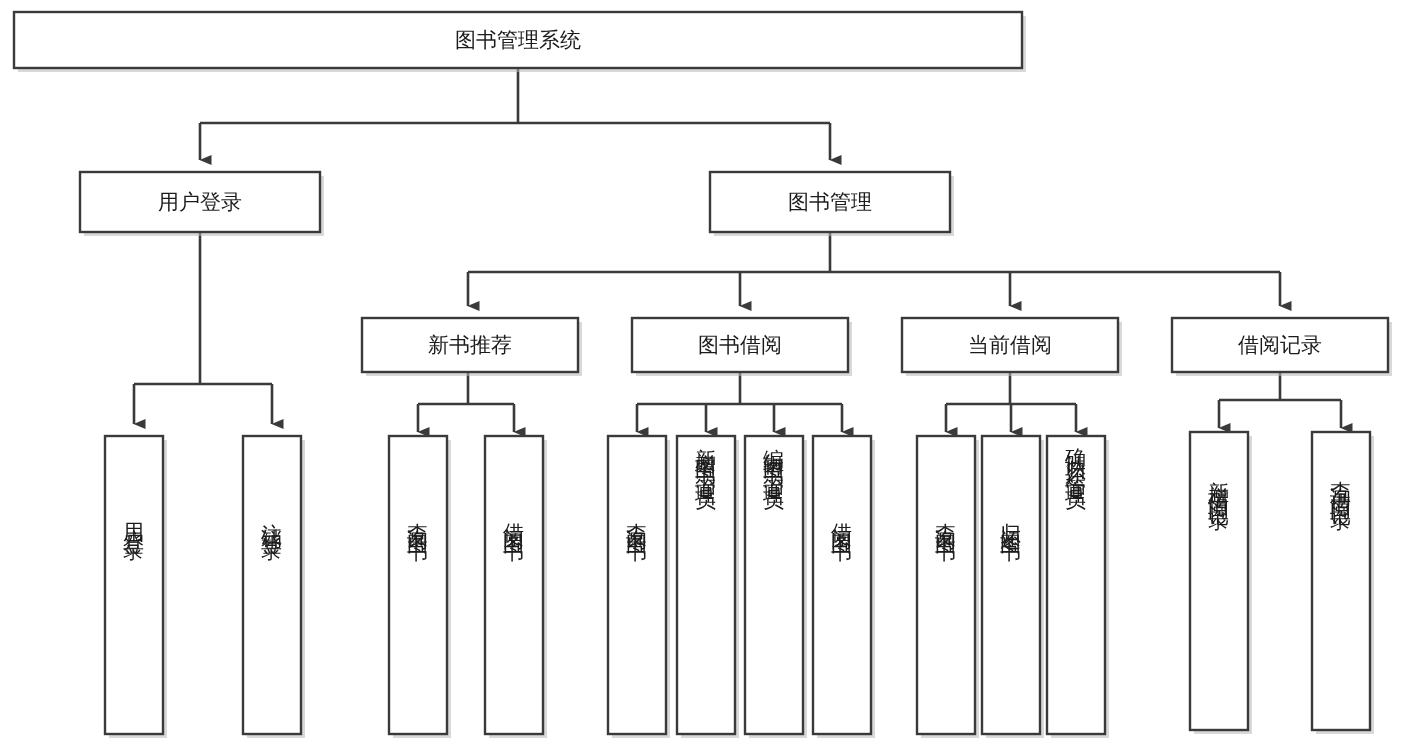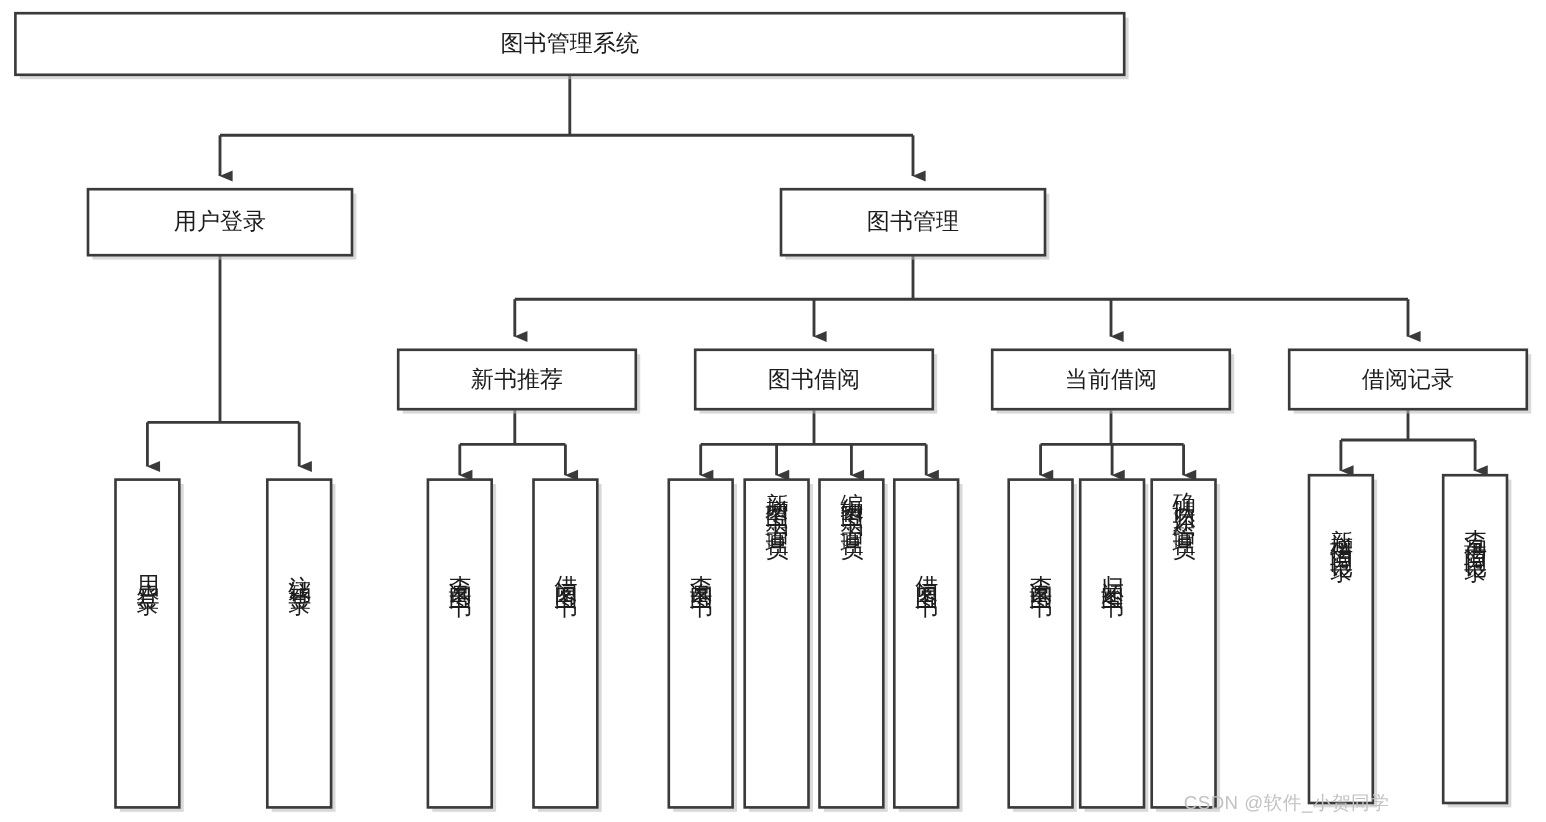--- a/index.html
+++ b/index.html
@@ -238,15 +238,14 @@
       </g>
 
       <g>
         <rect class="node-box-shadow" x="1316" y="436" width="58" height="298"></rect>
         <rect class="node-box" x="1312" y="432" width="58" height="298"></rect>
         <text class="node-label-v" x="1341" y="482" writing-mode="tb" glyph-orientation-vertical="0" letter-spacing="6">查询借阅记录</text>
       </g>
     </g>
   </svg>
 
-  <div class="watermark">CSDN @软件_小贺同学</div>
 
 </div>
 
 </body></html>

